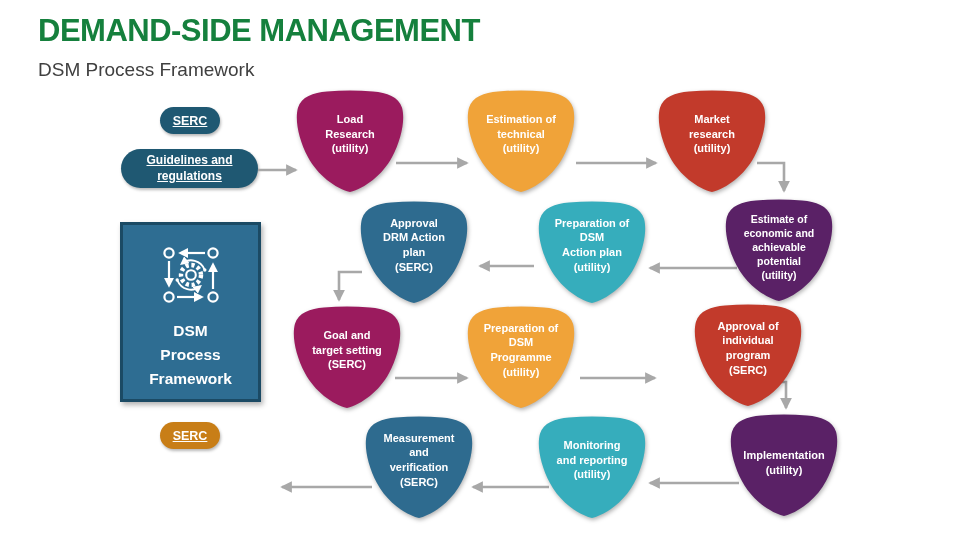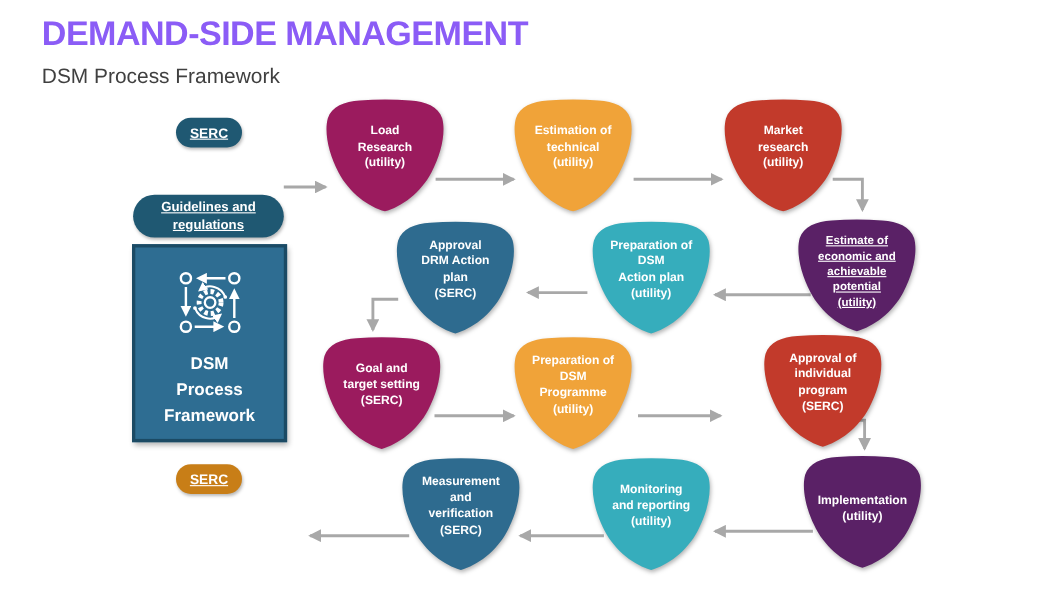--- a/index.html
+++ b/index.html
@@ -2,35 +2,35 @@
 <html><head>
 <meta charset="utf-8">
 <style>
   html,body { margin:0; padding:0; background:#e8e8e8; }
   .slide {
     position:relative; width:960px; height:540px; background:#ffffff;
     font-family:"Liberation Sans", sans-serif; overflow:hidden; margin:0 auto;
   }
   .title {
     position:absolute; left:38px; top:13px; font-size:31px; font-weight:700;
-    color:#8b5cf6; letter-spacing:-0.5px;
+    color:#15803d; letter-spacing:-0.5px;
   }
   .subtitle {
     position:absolute; left:38px; top:59px; font-size:19px; font-weight:400; color:#404040;
   }
   
   .pill {
     position:absolute; border-radius:999px; color:#fff; font-weight:700;
     display:flex; align-items:center; justify-content:center; text-align:center;
     white-space:pre-line; box-shadow:1px 2px 3px rgba(0,0,0,.28); line-height:1.28;text-decoration:underline;
   }
   .pill-teal   { background:#1f5872; }
   .pill-orange { background:#c87e17; }
   .pill-serc-top    { left:160px; top:107px; width:60px;  height:27px; font-size:12.5px; }
-  .pill-guidelines  { left:121px; top:149px; width:137px; height:39px; font-size:12px;margin-top:28px;  }
+  .pill-guidelines  { left:121px; top:149px; width:137px; height:39px; font-size:12px;  }
   .pill-serc-bottom { left:160px; top:422px; width:60px;  height:27px; font-size:12.5px; }
   .pill-dispute     { left:121px; top:464px; width:137px; height:41px; font-size:12.5px; }
   
   .framework-box {
     position:absolute; left:120px; top:222px; width:141px; height:180px; box-sizing:border-box;
     background:#2e6d92; border:3px solid #1b4a64; box-shadow:2px 3px 5px rgba(0,0,0,.3);
     display:flex; flex-direction:column; align-items:center; padding-top:18px;
   }
   .box-label {
     margin-top:12px; color:#fff; font-weight:700; font-size:15.5px; line-height:1.55;
@@ -40,21 +40,21 @@
   .arrows { position:absolute; left:0; top:0; z-index:1; }
   .arrow  { stroke:#a8a8a8; stroke-width:2.6; fill:none; }
   
   .node { position:absolute; width:118px; height:108px; z-index:2; }
   .node svg { position:absolute; left:0; top:0; filter:drop-shadow(1px 2px 2px rgba(0,0,0,.3)); }
   .node-label {
     position:absolute; left:5px; right:5px; top:0; bottom:16px;
     display:flex; align-items:center; justify-content:center; text-align:center;
     color:#fff; font-weight:600; font-size:11px; line-height:1.32; white-space:pre-line;
   }
-  .n4  .node-label { bottom:6px; font-size:10.5px;text-decoration:underline; }
+  .n4  .node-label { bottom:6px; font-size:10.5px; }
   .n10 .node-label { bottom:6px; }
   .n1  { left:291px; top:88px;  }
   .n2  { left:462px; top:88px;  }
   .n3  { left:653px; top:88px;  }
   .n4  { left:720px; top:197px; }
   .n5  { left:355px; top:199px; }
   .n6  { left:533px; top:199px; }
   .n7  { left:288px; top:304px; }
   .n8  { left:462px; top:304px; }
   .n9  { left:689px; top:302px; }

